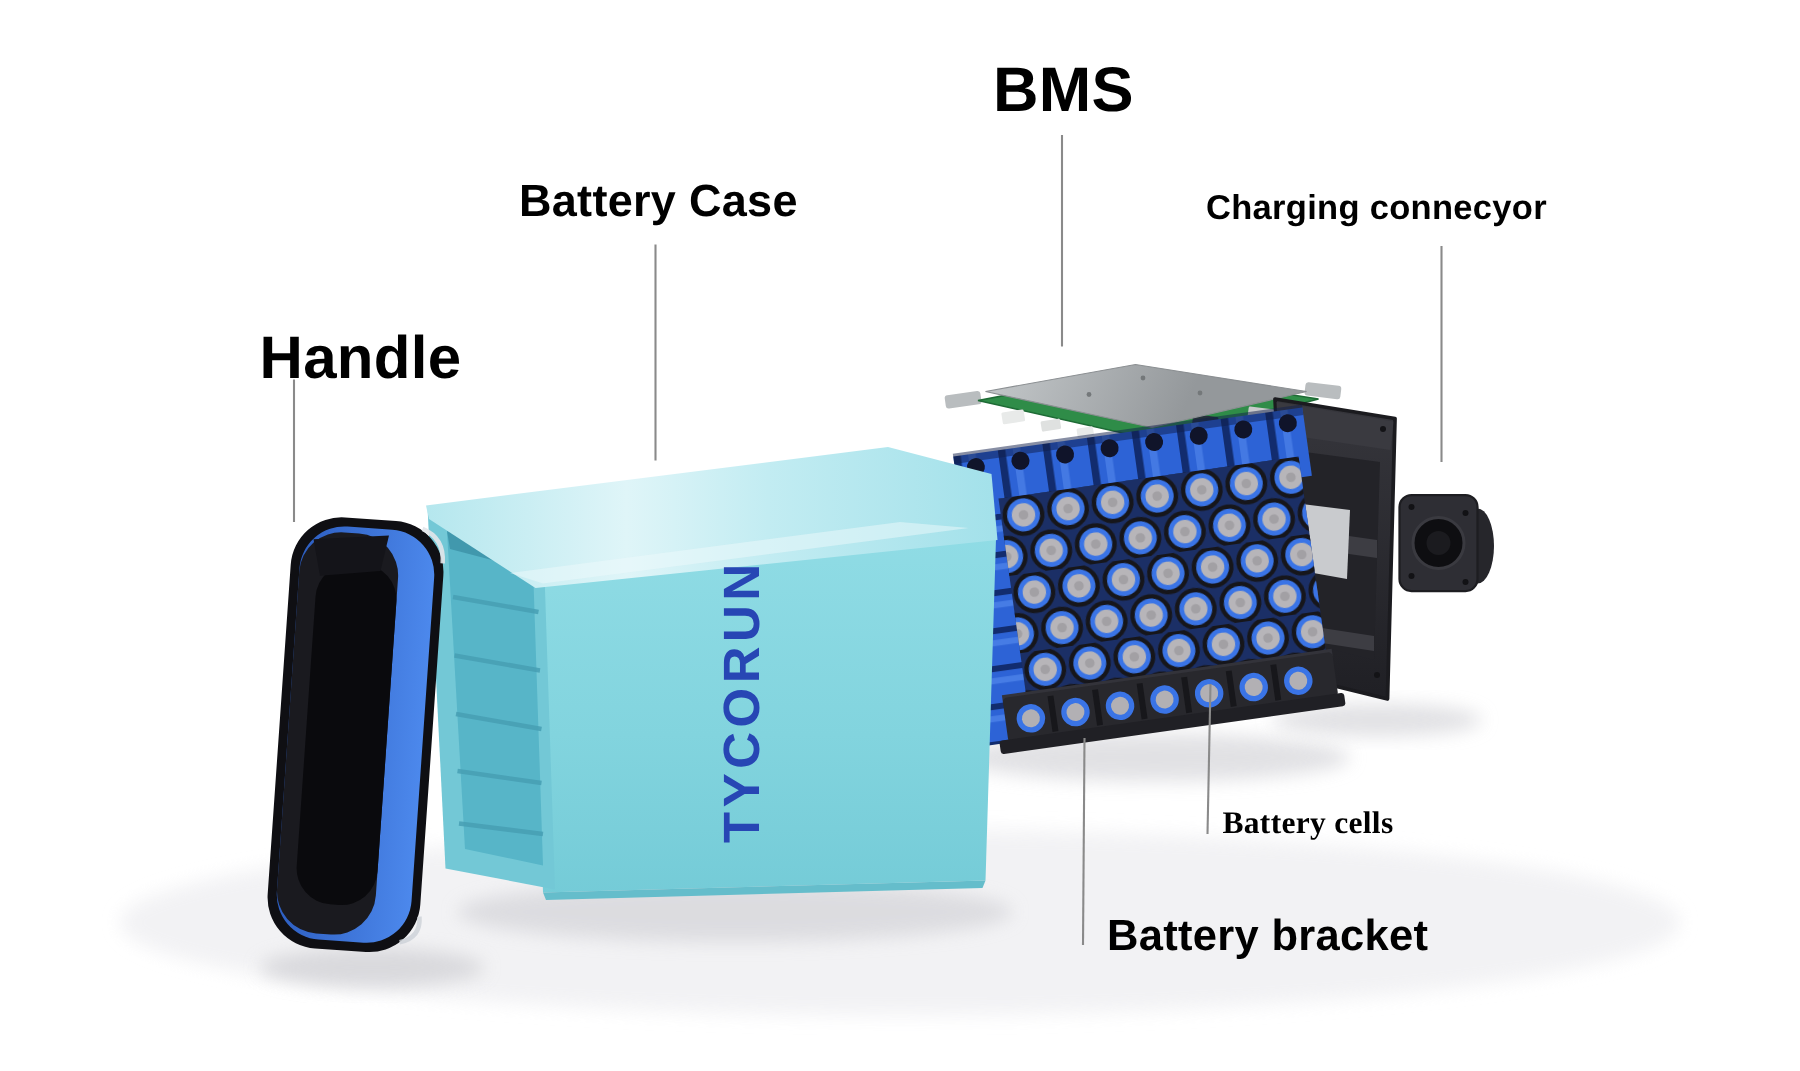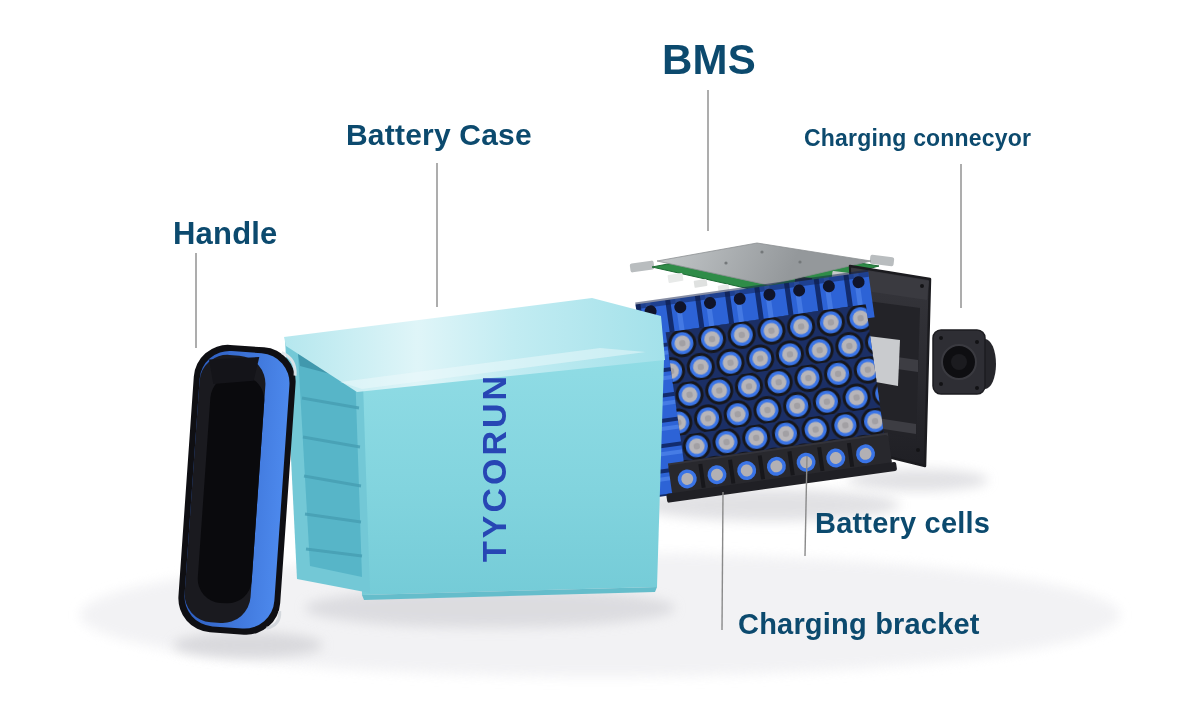--- a/index.html
+++ b/index.html
@@ -2,28 +2,28 @@
 <html><head>
 <meta charset="utf-8">
 <style>
   html,body{margin:0;padding:0;background:#ffffff;}
   .stage{
     position:relative;width:1200px;height:714px;overflow:hidden;
     background:#ffffff;font-family:"Liberation Sans",sans-serif;
   }
   .stage svg{position:absolute;left:0;top:0;}
   .label{
-    position:absolute;color:#0c4a6e;font-weight:bold;line-height:1.05;
+    position:absolute;color:#000000;font-weight:bold;line-height:1.05;
     white-space:nowrap;letter-spacing:0.2px;
   }
   .lbl-bms{left:662px;top:38px;font-size:42px;}
   .lbl-case{left:346px;top:119px;font-size:30px;}
   .lbl-charging{left:804px;top:126px;font-size:23px;}
-  .lbl-handle{left:173px;top:218px;font-size:31px;}
-  .lbl-cells{left:815px;top:508px;font-size:29px;}
+  .lbl-handle{left:173px;top:218px;font-size:40px;}
+  .lbl-cells{left:815px;top:537px;font-size:21px;font-family:Liberation Serif, serif;}
   .lbl-bracket{left:738px;top:609px;font-size:29px;}
 </style>
 </head>
 <body>
 
 <div class="stage">
 
 <svg width="1200" height="714" viewBox="0 0 1200 714">
   <defs>
     <linearGradient id="caseTop" x1="285" y1="340" x2="664" y2="340" gradientUnits="userSpaceOnUse">
@@ -205,14 +205,14 @@
     <line x1="807" y1="456" x2="805" y2="556"></line>
     <line x1="723" y1="492" x2="722" y2="630"></line>
   </g>
 </svg>
 
   <div class="label lbl-bms">BMS</div>
   <div class="label lbl-charging">Charging connecyor</div>
   <div class="label lbl-case">Battery Case</div>
   <div class="label lbl-handle">Handle</div>
   <div class="label lbl-cells">Battery cells</div>
-  <div class="label lbl-bracket">Charging bracket</div>
+  <div class="label lbl-bracket">Battery bracket</div>
 </div>
 
 </body></html>

